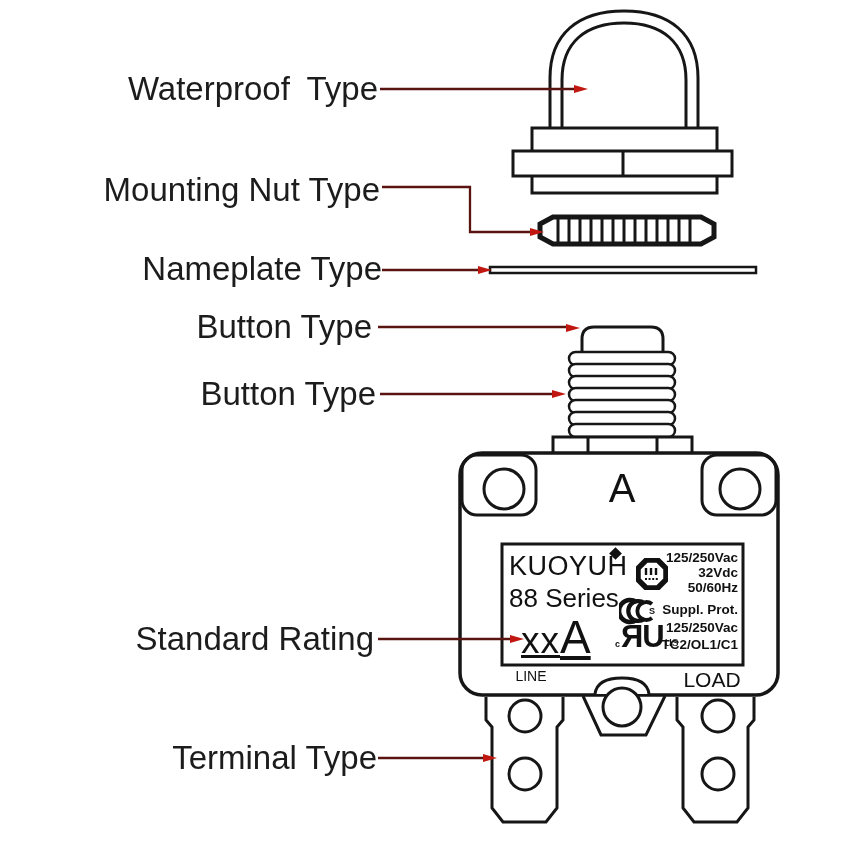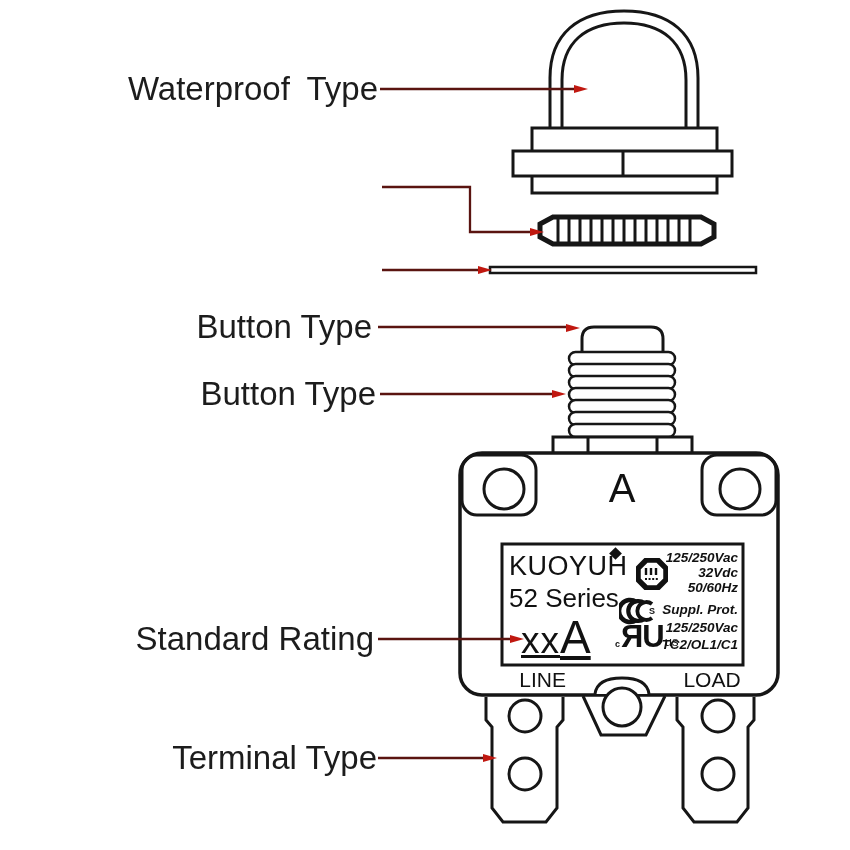--- a/index.html
+++ b/index.html
@@ -16,31 +16,31 @@
   .co-waterproof { right:472px; top:69px; word-spacing:8px; }
   .co-mounting   { right:470px; top:170px; }
   .co-nameplate  { right:468px; top:249px; }
   .co-button     { right:478px; top:307px; }
   .co-bushing    { right:474px; top:374px; }
   .co-standard   { right:476px; top:619px; }
   .co-terminal   { right:473px; top:738px; }
 
   .devtext { position:absolute; color:#111; font-family:"Liberation Sans", sans-serif; }
   .top-marking { left:592px; top:466px; width:60px; text-align:center; font-size:40px; }
-  .line-label  { left:496px; top:668px; width:70px; text-align:right; font-size:21px; }
+  .line-label  { left:496px; top:668px; width:70px; text-align:center; font-size:14px; }
   .load-label  { left:677px; top:668px; width:70px; text-align:center; font-size:21px; }
 
   .brand   { left:509px; top:551px; font-size:27px; letter-spacing:0.5px; }
   .series  { left:509px; top:583px; font-size:26px; }
   .rating  { left:521px; top:610px; display:flex; align-items:baseline;text-decoration:underline; }
   .rating .rx { font-size:37px; letter-spacing:1px; }
   .rating .ru { font-size:46px; }
   .specs {
     position:absolute; right:112px; width:130px; text-align:right;
-    font-size:13.5px; font-weight:bold; line-height:15px; color:#111;font-style:italic;
+    font-size:13.5px; font-weight:bold; line-height:15px; color:#111;
   }
   .specs1 { top:550px; }
   .specs2 { top:601px; line-height:17.5px; }
 
   .tm-diamond {
     position:absolute; left:611px; top:549px; width:9px; height:9px;
     background:#111; transform:rotate(45deg);
   }
   .icon-box { position:absolute; }
   .ul-rec {
@@ -141,32 +141,34 @@
       <polygon points="544,232 530,228 530,236"></polygon>
       <polygon points="492,270 478,266 478,274"></polygon>
       <polygon points="580,328 566,324 566,332"></polygon>
       <polygon points="566,394 552,390 552,398"></polygon>
       <polygon points="524,639 510,635 510,643"></polygon>
       <polygon points="497,758 483,754 483,762"></polygon>
     </g>
   </svg>
 
   <div class="callout co-waterproof">Waterproof Type</div>
+  <div class="callout co-mounting">Mounting Nut Type</div>
+  <div class="callout co-nameplate">Nameplate Type</div>
   <div class="callout co-button">Button Type</div>
   <div class="callout co-bushing">Button Type</div>
   <div class="callout co-standard">Standard Rating</div>
   <div class="callout co-terminal">Terminal Type</div>
 
   <div class="devtext top-marking">A</div>
   <div class="devtext line-label">LINE</div>
   <div class="devtext load-label">LOAD</div>
 
   <div class="devtext brand">KUOYUH</div>
   <div class="tm-diamond"></div>
-  <div class="devtext series">52 Series</div>
+  <div class="devtext series">88 Series</div>
   <div class="devtext rating">
     <span class="rx">xx</span>
       <span class="ru">A</span>
   </div>
 
   <div class="specs specs1">
     <div>125/250Vac</div>
     <div>32Vdc</div>
     <div>50/60Hz</div>
   </div>

